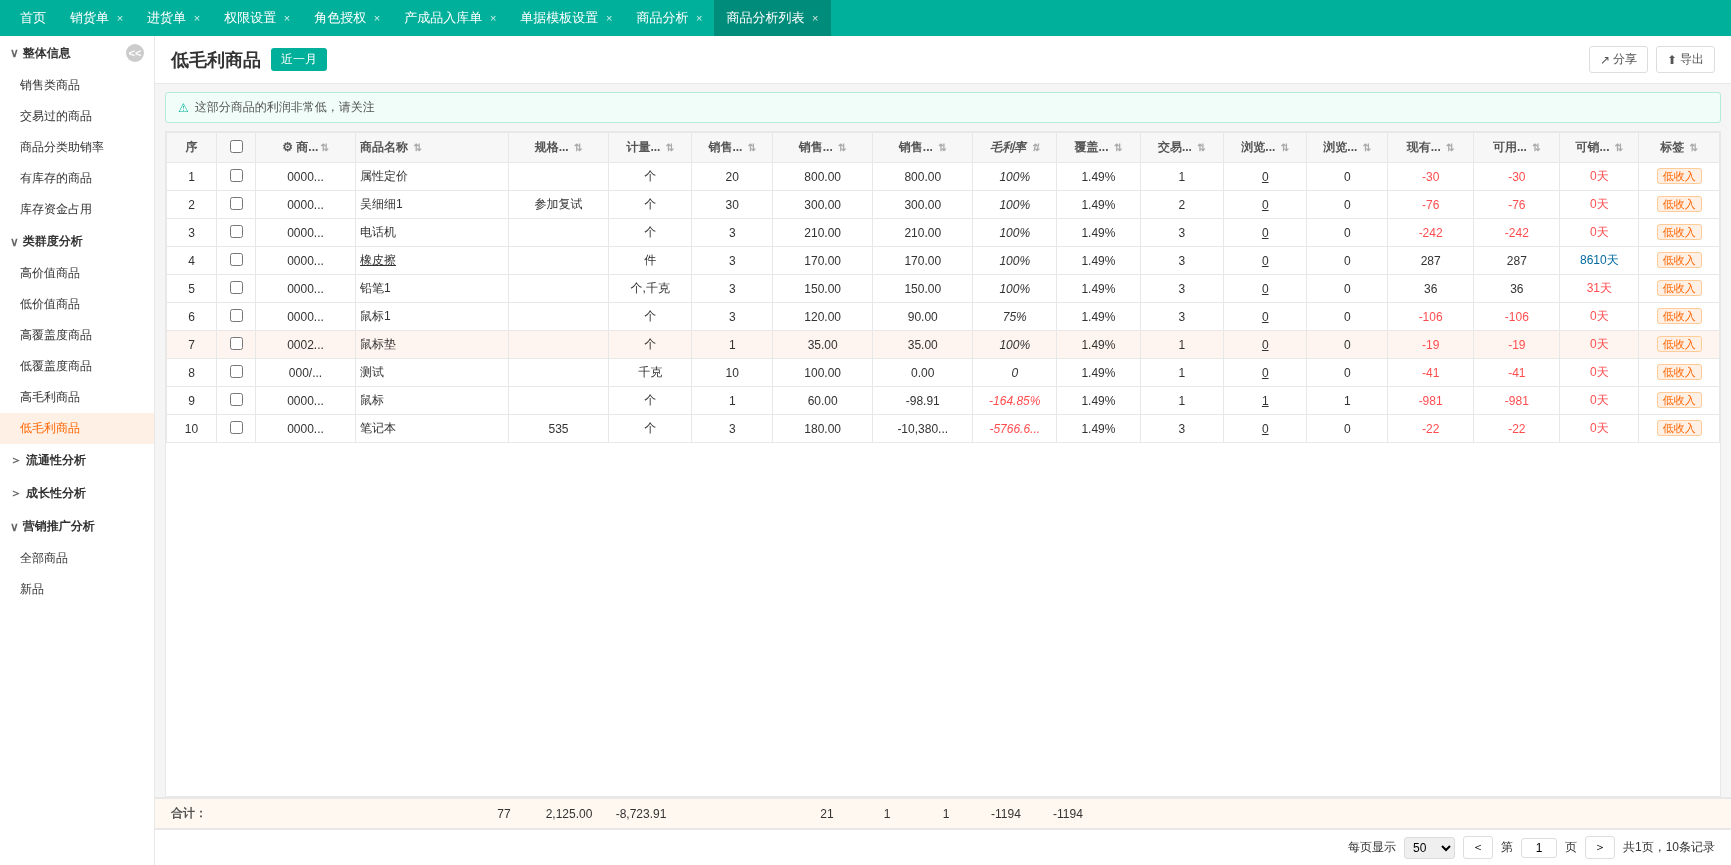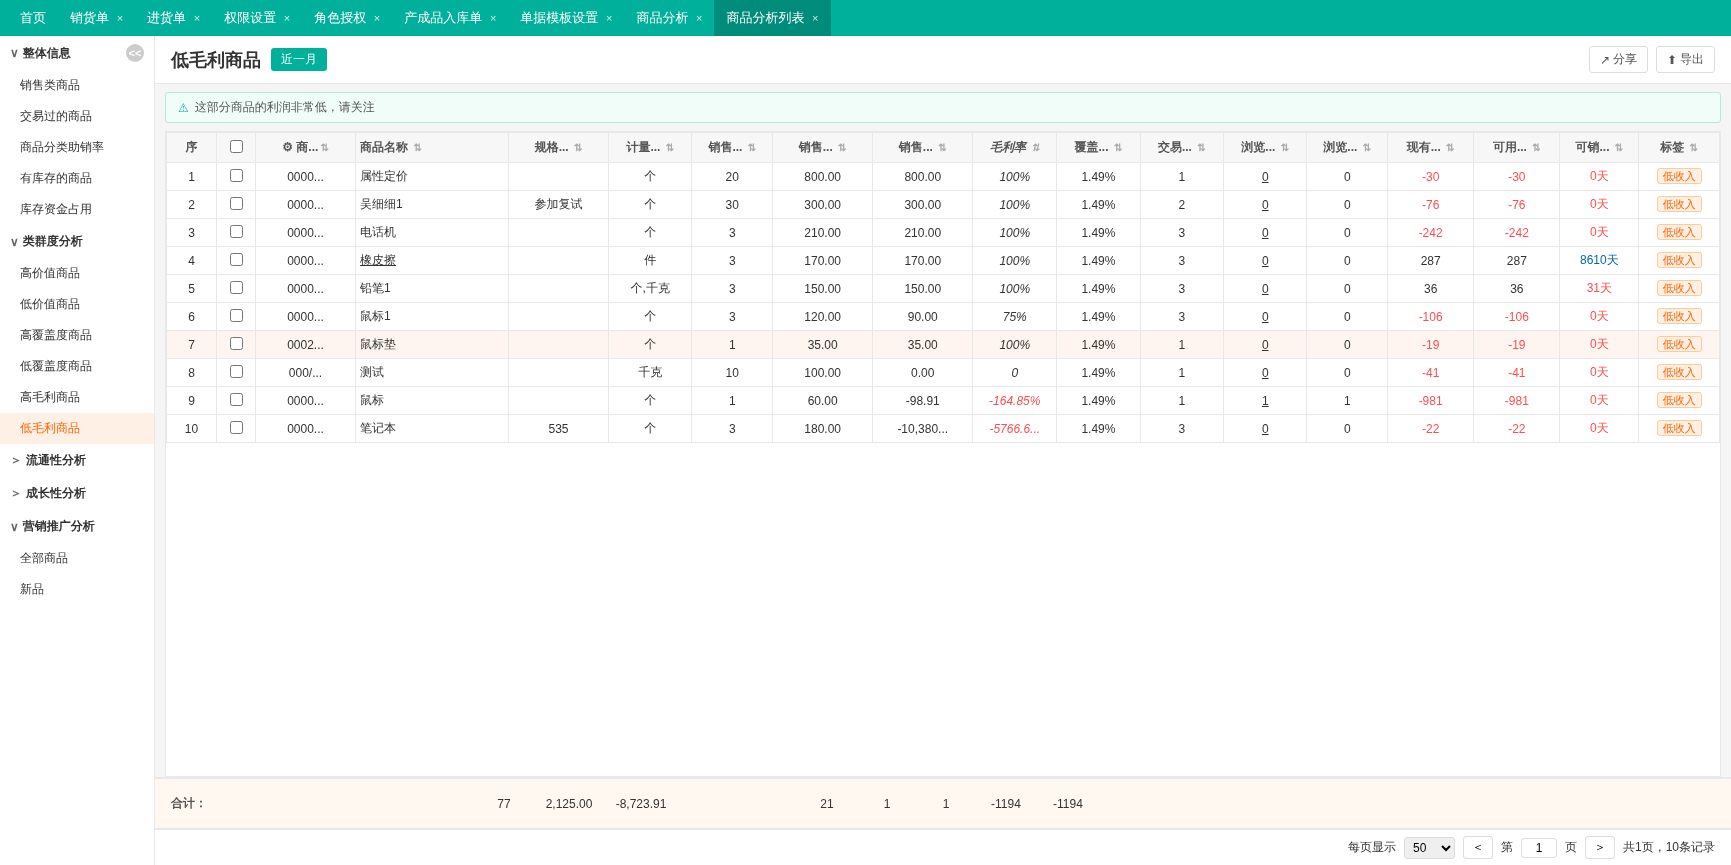--- a/index.html
+++ b/index.html
@@ -180,21 +180,21 @@
       border-radius: 3px;
       padding: 1px 5px;
       font-size: 11px;
     }
     .underline-link { text-decoration: underline; cursor: pointer; }
 
     
     .total-row {
       background: #fff8f0;
       border-top: 2px solid #e8e8e8;
-      padding: 16px 16px;
+      padding: 6px 16px;
       display: flex;
       align-items: center;
       gap: 8px;
       font-size: 12px;
       border-bottom: 1px solid #e8e8e8;
     }
     .total-label { font-weight: bold; color: #555; margin-right: 10px; }
 
     
     .pagination-bar {

